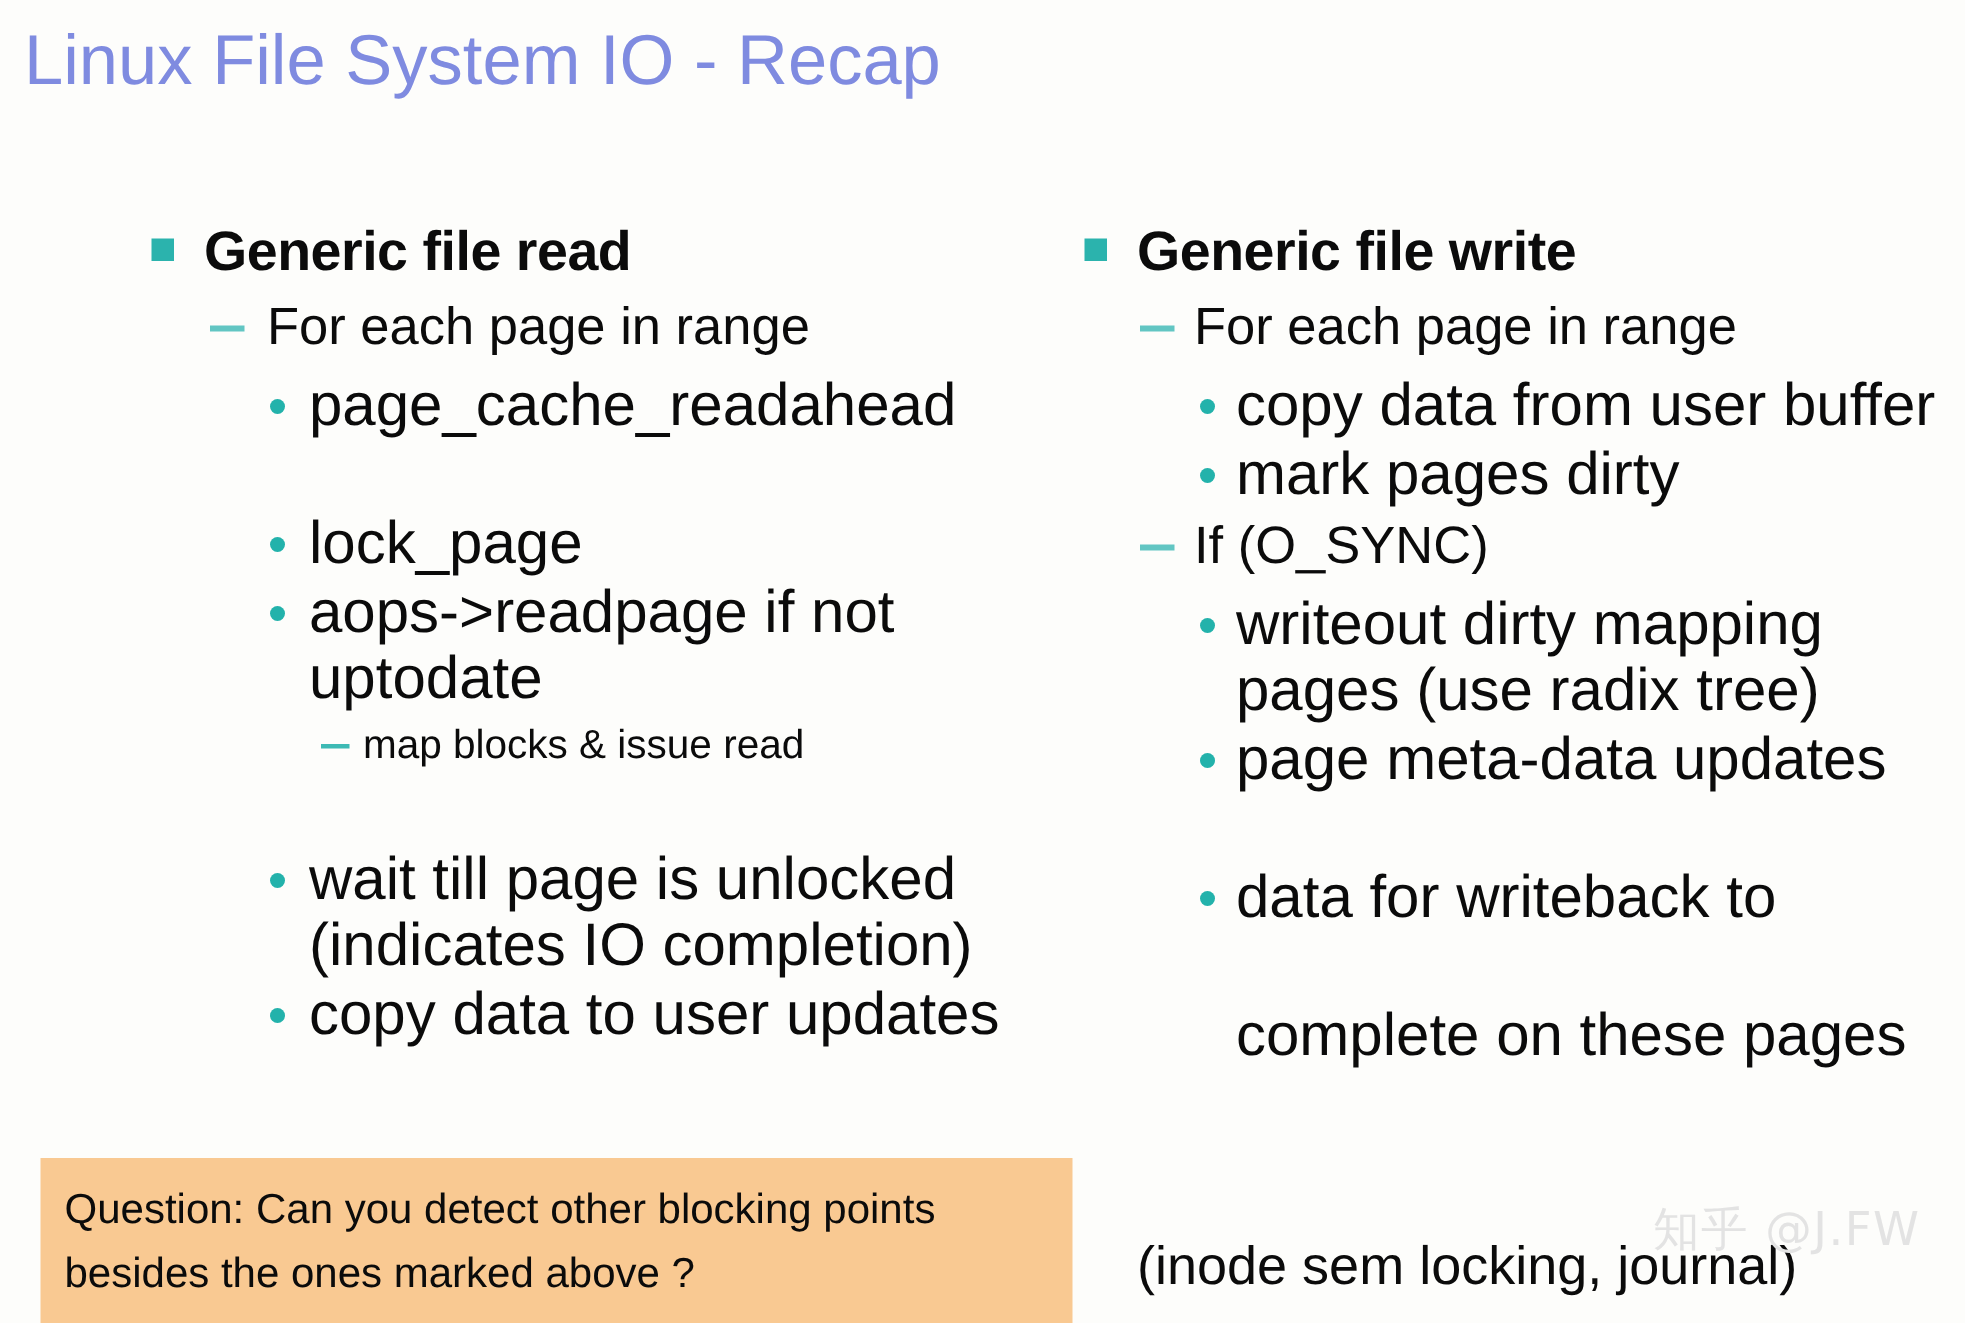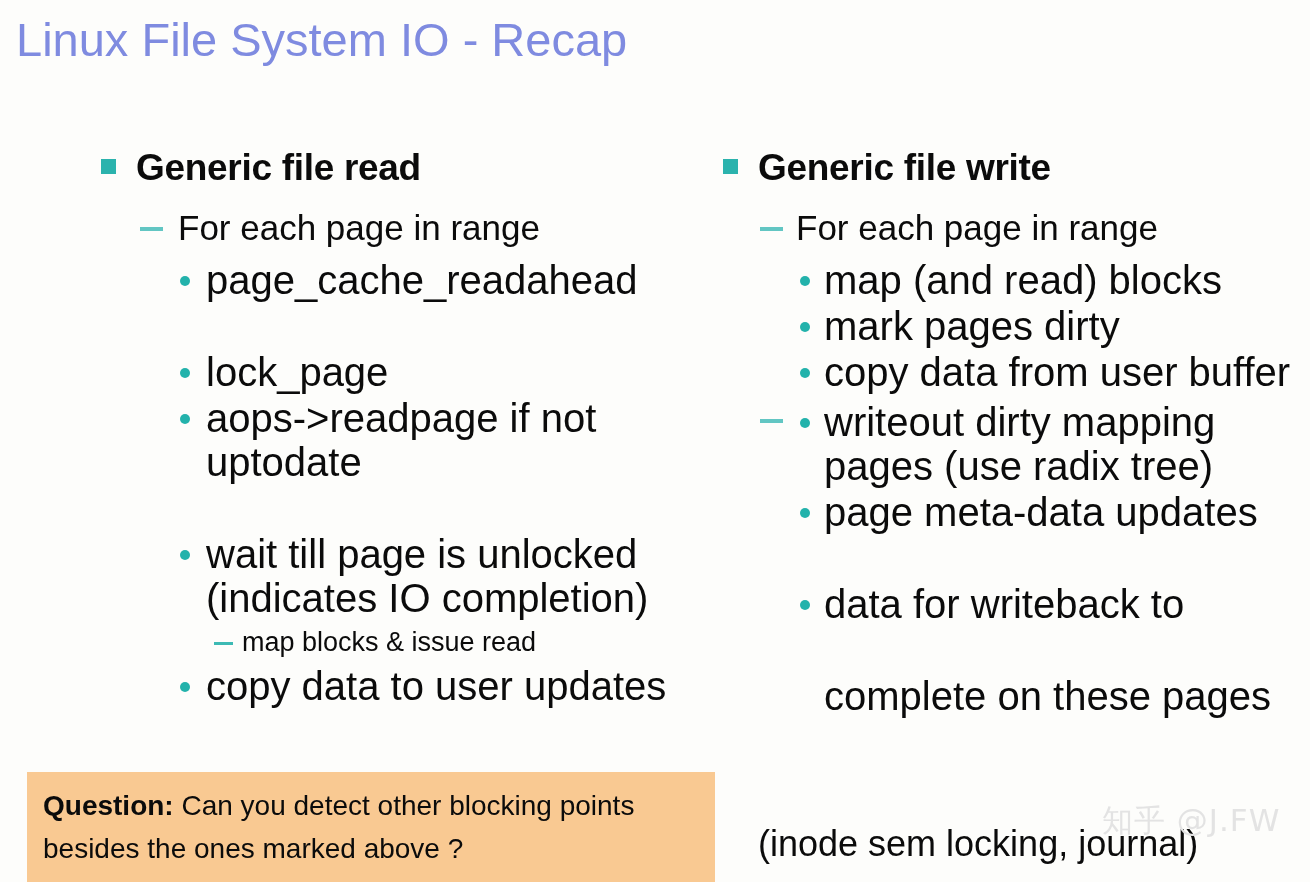--- a/index.html
+++ b/index.html
@@ -54,21 +54,21 @@
     left: 0;
     top: 0;
   }
   .txt {
     display: block;
   }
 
   
   .lvl1 {
     padding-left: 40px;
-    margin-bottom: 14px;
+    margin-bottom: 4px;
   }
   .lvl1 .txt {
     font-size: 37px;
     line-height: 44px;
     font-weight: bold;
     color: #0b0b0b;
     letter-spacing: -0.3px;
   }
   .lvl1 .bullet {
     width: 15px;
@@ -167,21 +167,21 @@
     background: #f9c992;
     box-sizing: border-box;
     padding: 12px 14px 0 16px;
   }
   #question-box .qtext {
     font-size: 28px;
     line-height: 43px;
     color: #0b0b0b;
   }
   #question-box .qlabel {
-    font-weight: bold;
+    font-weight: normal;
   }
 
   
   #watermark {
     position: absolute;
     left: 1102px;
     top: 800px;
     font-size: 31px;
     line-height: 40px;
     color: #e3e3e3;
@@ -218,67 +218,64 @@
     <div class="row lvl3">
       <span class="bullet"></span>
       <span class="txt red">lock_page</span>
     </div>
 
     <div class="row lvl3">
       <span class="bullet"></span>
       <span class="txt blk">aops-&gt;readpage if not uptodate</span>
     </div>
 
+    <div class="row lvl4">
+      <span class="bullet"></span>
+      <span class="txt blk">map blocks &amp; issue read</span>
+    </div>
+
     <div class="row lvl3">
       <span class="bullet"></span>
       <span class="txt red">wait till page is unlocked</span>
       <span class="txt blk cont">(indicates IO completion)</span>
     </div>
 
-    <div class="row lvl4">
-      <span class="bullet"></span>
-      <span class="txt blk">map blocks &amp; issue read</span>
-    </div>
-
     <div class="row lvl3">
       <span class="bullet"></span>
       <span class="txt blk">copy data to user updates</span>
     </div>
 
   </div>
 
   <div id="col-right" class="column">
 
     <div class="row lvl1">
       <span class="bullet"></span>
       <span class="txt">Generic file write</span>
     </div>
 
     <div class="row lvl2">
       <span class="bullet"></span>
       <span class="txt">For each page in range</span>
     </div>
 
-    <div class="row lvl3">
-      <span class="bullet"></span>
-      <span class="txt blk">map (and read) blocks</span>
+
+    <div class="row lvl3">
+      <span class="bullet"></span>
+      <span class="txt blk">copy data from user buffer</span>
     </div>
 
     <div class="row lvl3">
       <span class="bullet"></span>
       <span class="txt blk">mark pages dirty</span>
     </div>
 
-    <div class="row lvl3">
-      <span class="bullet"></span>
-      <span class="txt blk">copy data from user buffer</span>
-    </div>
-
     <div class="row lvl2">
       <span class="bullet"></span>
+      <span class="txt">If (O_SYNC)</span>
     </div>
 
     <div class="row lvl3">
       <span class="bullet"></span>
       <span class="txt blk">writeout dirty mapping pages (use radix tree)</span>
     </div>
 
     <div class="row lvl3">
       <span class="bullet"></span>
       <span class="txt blk">page meta-data updates</span>

